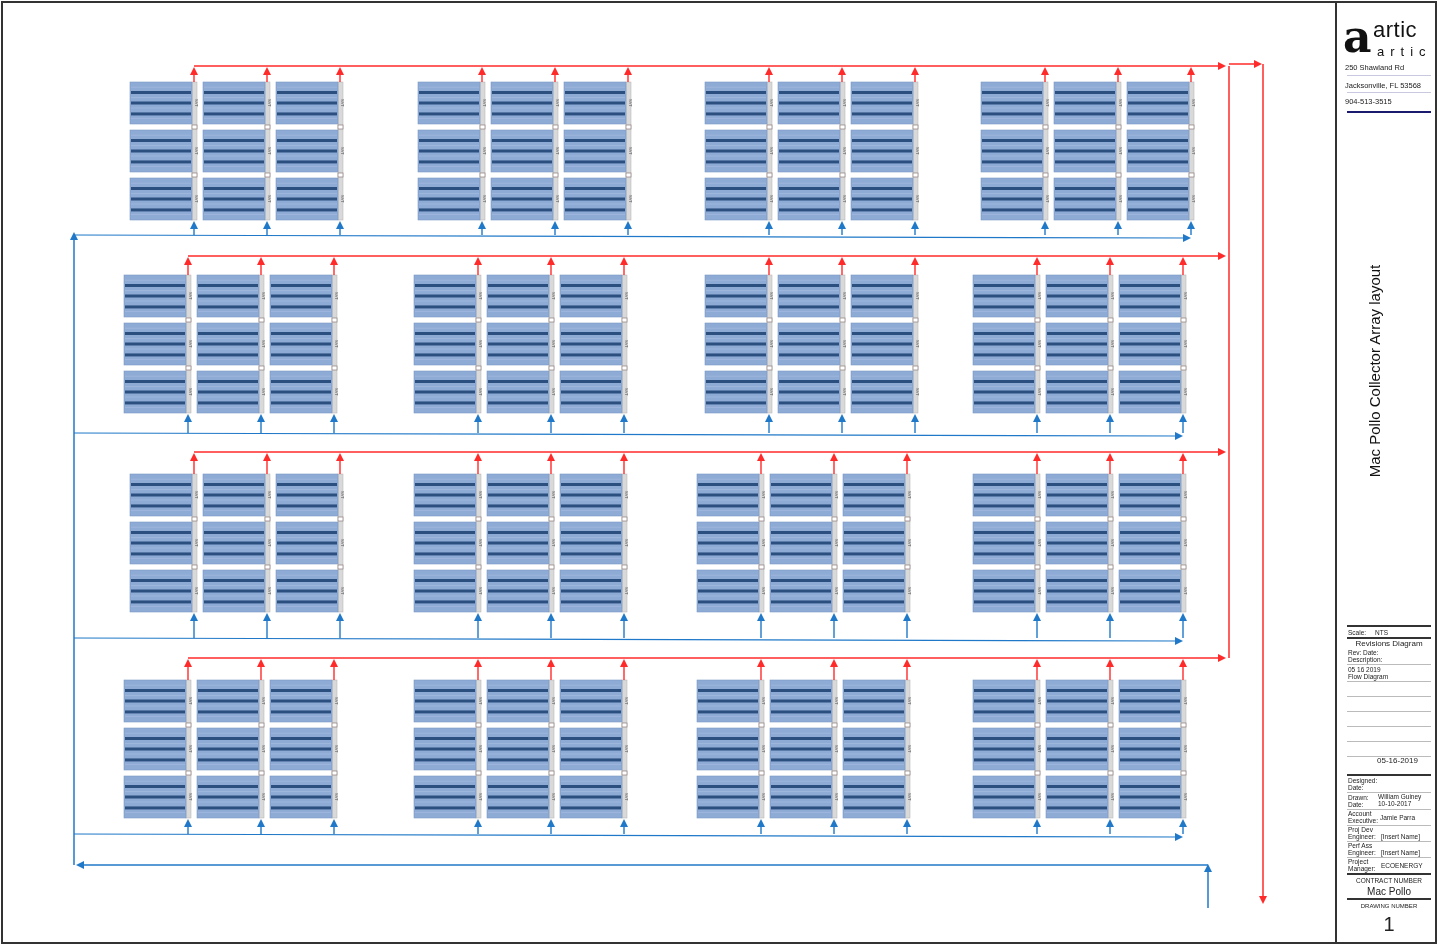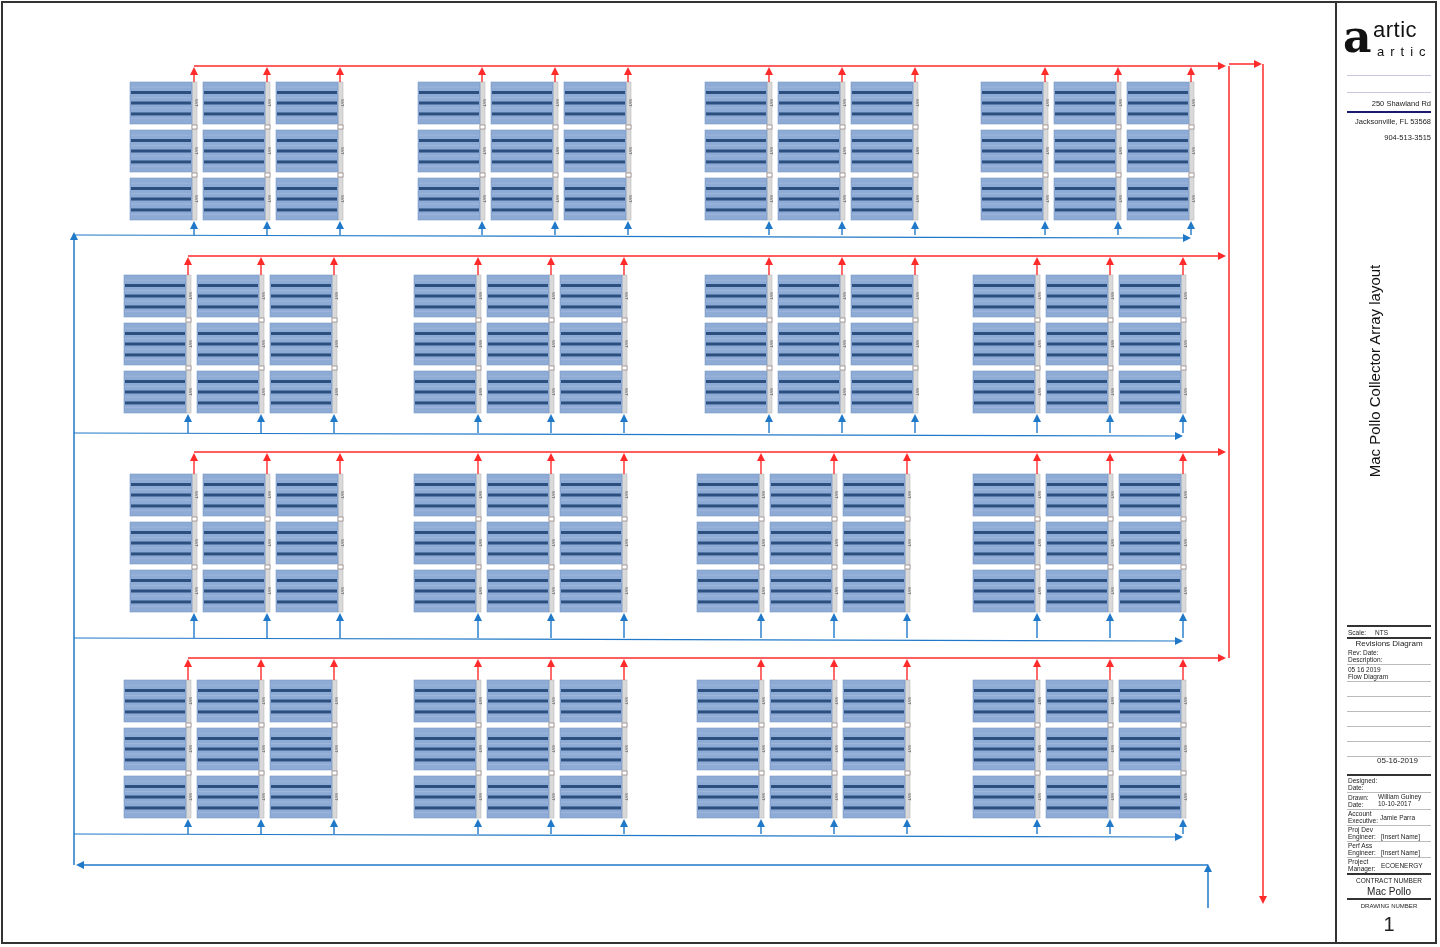--- a/index.html
+++ b/index.html
@@ -4,21 +4,21 @@
 <style>
   html, body { margin:0; padding:0; background:#ffffff; }
   body { width:1440px; height:947px; position:relative; overflow:hidden; font-family:"Liberation Sans", sans-serif; }
   .sheet { position:absolute; left:1px; top:1px; width:1436px; height:943px; border:2px solid #333; box-sizing:border-box; }
   .drawing { position:absolute; left:0; top:0; width:1336px; height:947px; }
   .titleblock { position:absolute; left:1335px; top:1px; width:103px; height:943px; border-left:2px solid #333; box-sizing:border-box; }
   .logo { position:absolute; left:0; top:12px; width:101px; height:50px; }
   .logo-a { position:absolute; left:6px; top:4px; font-size:44px; line-height:40px; font-family:"DejaVu Serif", serif; font-weight:bold; color:#111; }
   .logo-artic { position:absolute; left:36px; top:2px; font-size:22px; line-height:30px; color:#111; letter-spacing:0.5px; }
   .logo-solar { position:absolute; left:40px; top:32px; font-size:13px; line-height:14px; color:#111; letter-spacing:6px; }
-  .addr { position:absolute; left:8px; width:86px; text-align:right; font-size:7.5px; color:#222;margin-top:36px; }
+  .addr { position:absolute; left:8px; width:86px; text-align:left; font-size:7.5px; color:#222; }
   .addr-line { position:absolute; left:10px; width:84px; height:1px; background:#c8c8e0; }
   .addr-line.dark { background:#1a1a6e; height:1.5px; }
   .vtitle { position:absolute; left:22px; top:245px; width:30px; height:250px; }
   .vtitle span { position:absolute; left:50%; top:50%; transform:translate(-50%,-50%) rotate(-90deg); white-space:nowrap; font-size:15px; color:#111; }
   .tb-rule { position:absolute; left:10px; width:84px; height:2px; background:#333; }
   .tb-thin { position:absolute; left:10px; width:84px; height:1px; background:#bbb; }
   .tb-txt { position:absolute; font-size:6.5px; color:#222; line-height:7px; }
   .tb-center { position:absolute; left:8px; width:88px; text-align:center; color:#222; }
 </style>
 </head>

